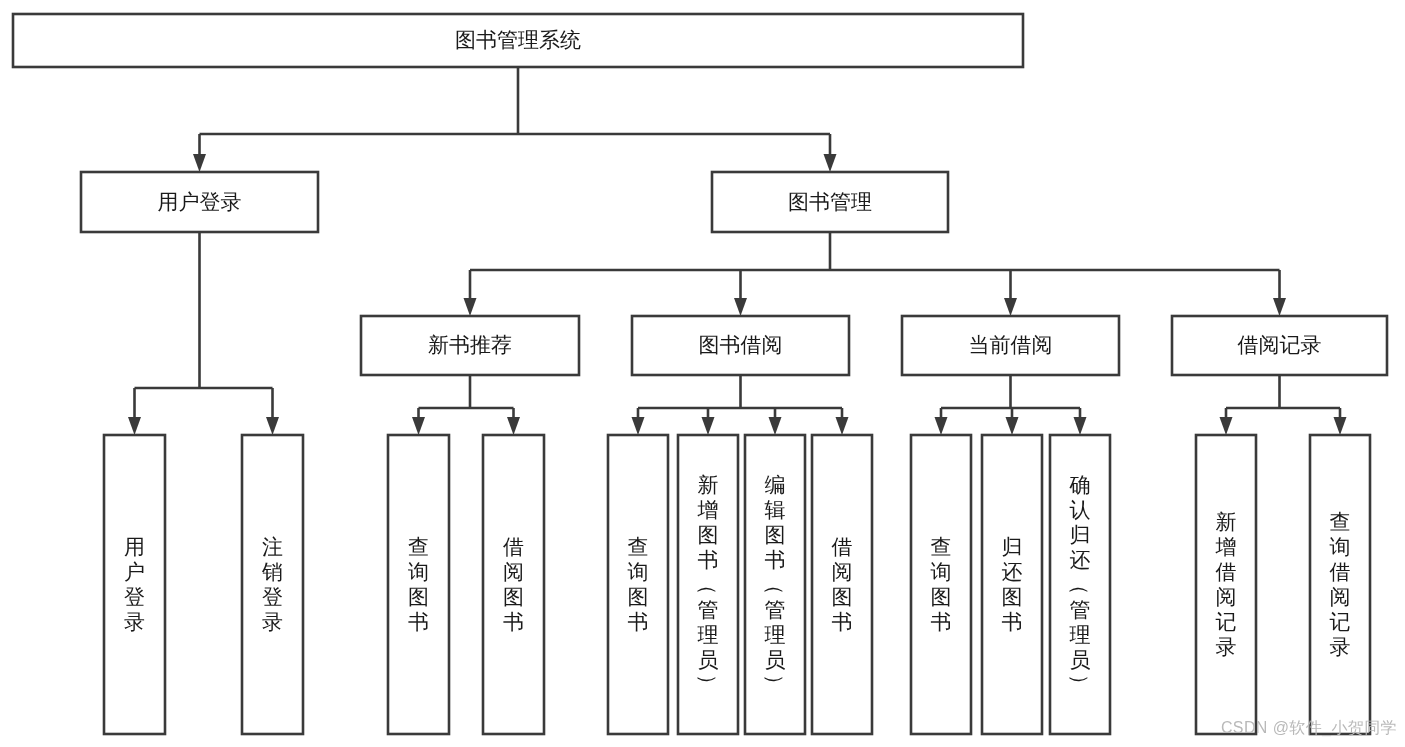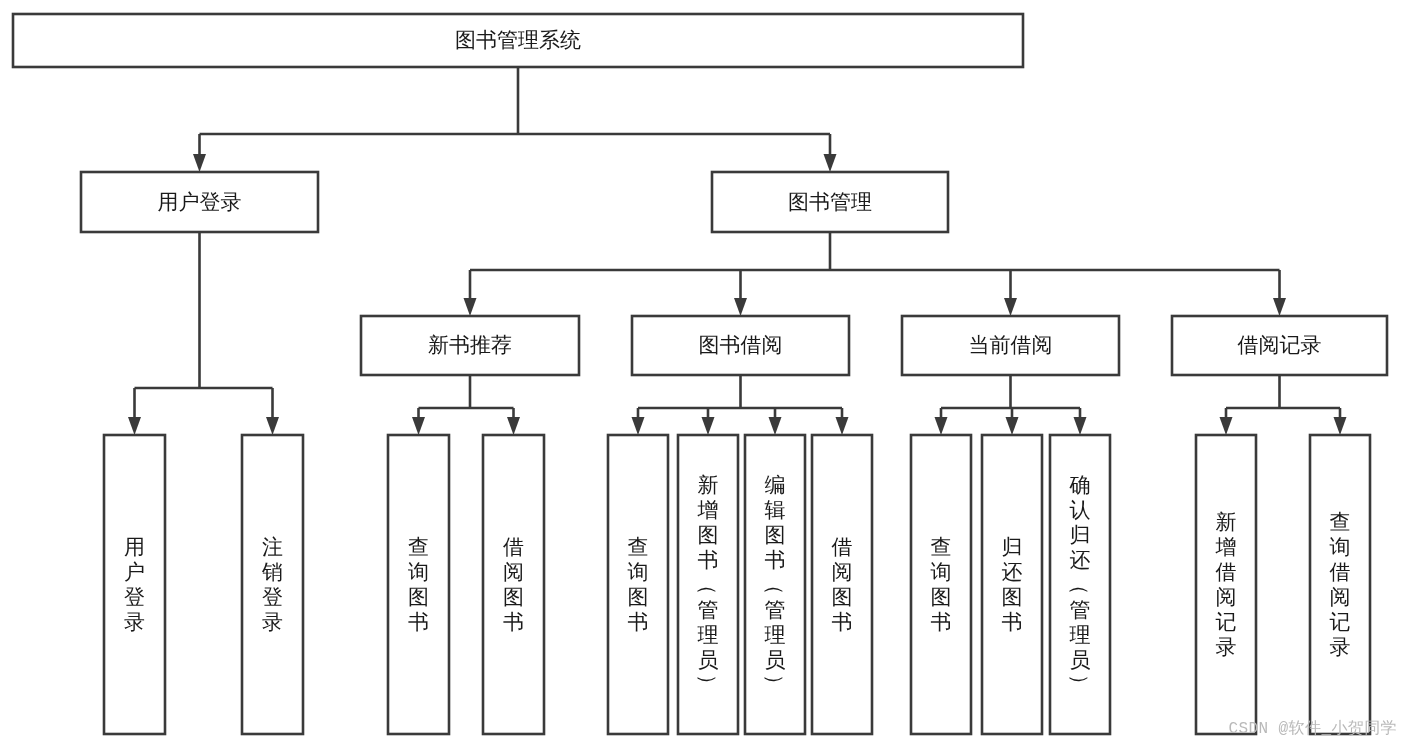--- a/index.html
+++ b/index.html
@@ -52,21 +52,21 @@
   }
   .node-label-v {
     font-family: "Liberation Sans", "DejaVu Sans", sans-serif;
     font-size: 21px;
     fill: #1a1a1a;
   }
   .watermark-text {
     position: absolute;
     right: 8px;
     bottom: 8px;
-    font-family: Liberation Mono, monospace;
+    font-family: Liberation Sans, sans-serif;
     font-size: 16px;
     color: #b9b9b9;
     white-space: nowrap;
     letter-spacing: 0.4px;
     pointer-events: none;
   }
 </style>
 </head>
 <body>
 

